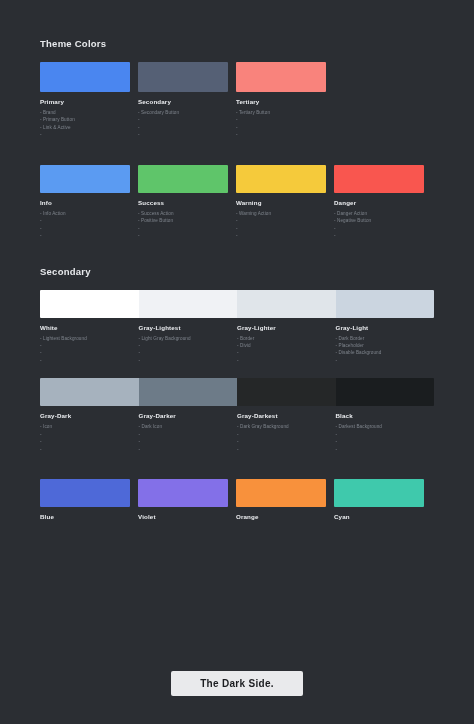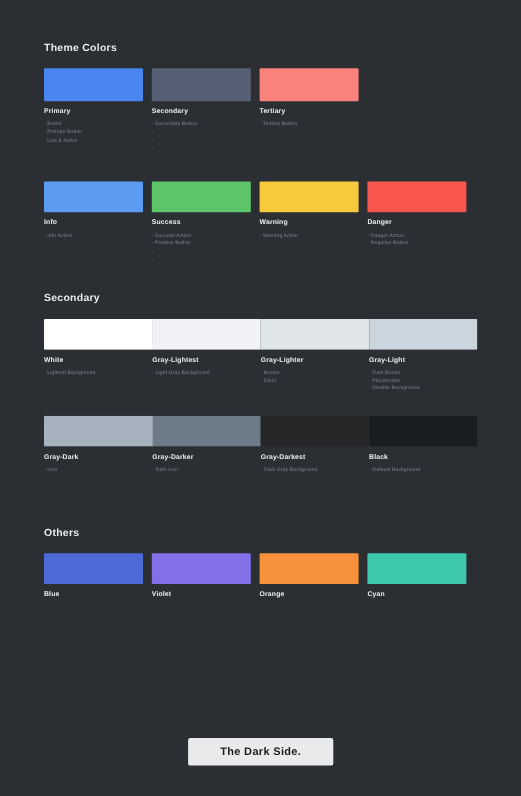--- a/index.html
+++ b/index.html
@@ -338,21 +338,20 @@
             <div class="usage blank"></div>
             <div class="usage blank"></div>
           </div>
         </div>
 
       </div>
     </div>
   </div>
 
   <div class="section sp-others">
-    <div class="section-title">Others</div>
     <div class="swatch-row">
 
       <div class="card">
         <div class="chip chip-tall" id="c-other-0" style="background: rgb(78, 105, 216);"></div>
         <div class="card-name">Blue</div>
       </div>
 
       <div class="card">
         <div class="chip chip-tall" id="c-other-1" style="background: rgb(131, 112, 232);"></div>
         <div class="card-name">Violet</div>

